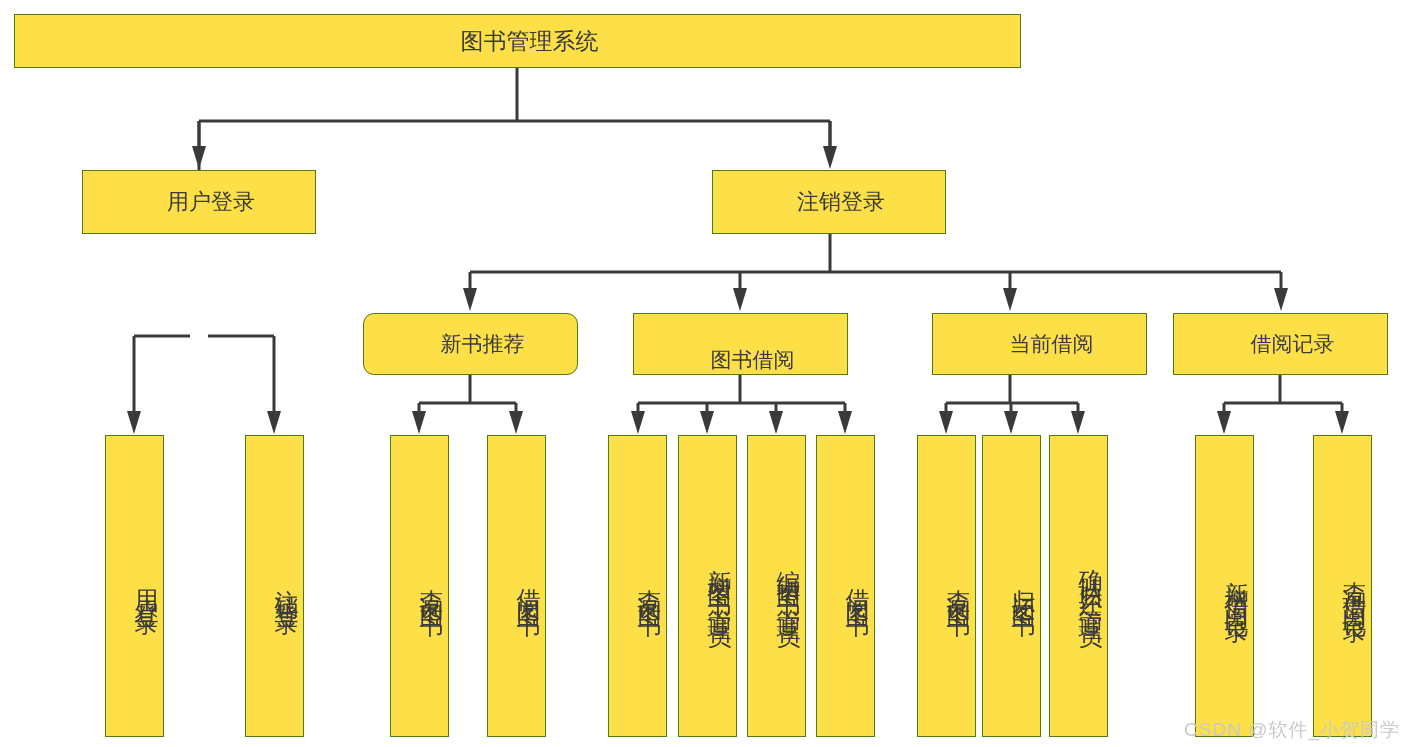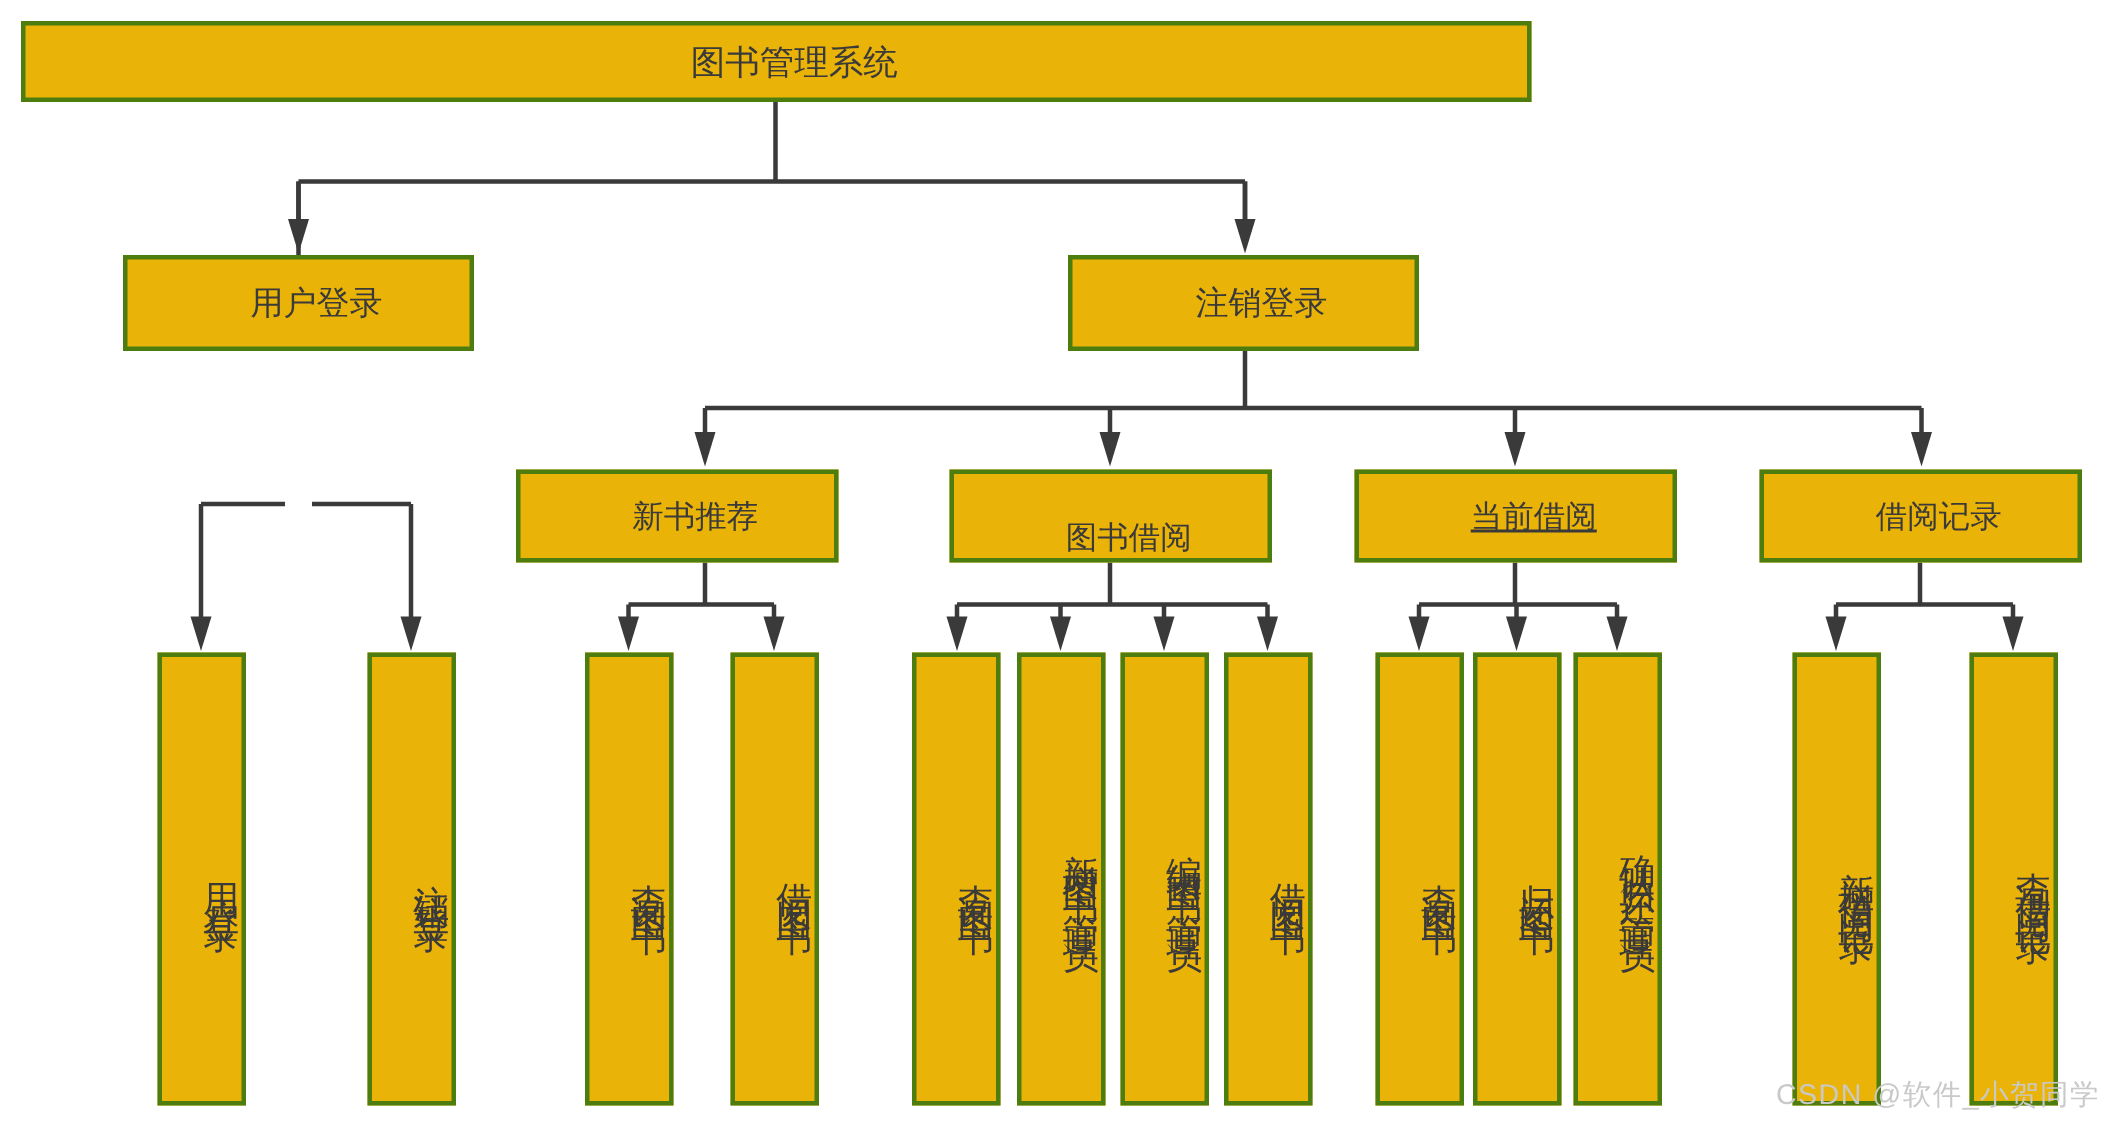--- a/index.html
+++ b/index.html
@@ -16,22 +16,22 @@
     overflow: hidden;
   }
   #connectors {
     position: absolute;
     left: 0; top: 0;
     width: 1405px; height: 747px;
   }
   .box {
     position: absolute;
     box-sizing: border-box;
-    border: 3px solid #4d7c0f;
-    background: #eab308;
+    border: 1px solid #4d7c0f;
+    background: #fde047;
     display: flex;
     align-items: center;
     justify-content: center;
     color: #3a3a3a;
     text-align: center;
     padding-left: 24px;
   }
   .root-box  { left: 14px;  top: 14px;  width: 1007px; height: 54px; font-size: 23px; }
   .l2-box    { top: 170px;  width: 234px; height: 64px; font-size: 22px; }
   .l3-box    { top: 313px;  width: 215px; height: 62px; font-size: 21px; }
@@ -118,27 +118,27 @@
     <span>图书管理系统</span>
   </div>
 
   <div class="box l2-box" style="left:82px;">
     <span>用户登录</span>
   </div>
   <div class="box l2-box" style="left:712px;">
     <span>注销登录</span>
   </div>
 
-  <div class="box l3-box" style="left:344px;">
+  <div class="box l3-box" style="left:363px;border-radius:11px;">
     <span>新书推荐</span>
   </div>
   <div class="box l3-box" style="left:633px;align-items:flex-end;">
     <span>图书借阅</span>
   </div>
-  <div class="box l3-box" style="left:903px;text-decoration:underline;">
+  <div class="box l3-box" style="left:932px;">
     <span>当前借阅</span>
   </div>
   <div class="box l3-box" style="left:1173px;">
     <span>借阅记录</span>
   </div>
 
   <div class="box leaf-box" style="left:105px;">
     <span class="vtext">用户登录</span>
   </div>
   <div class="box leaf-box" style="left:245px;">

